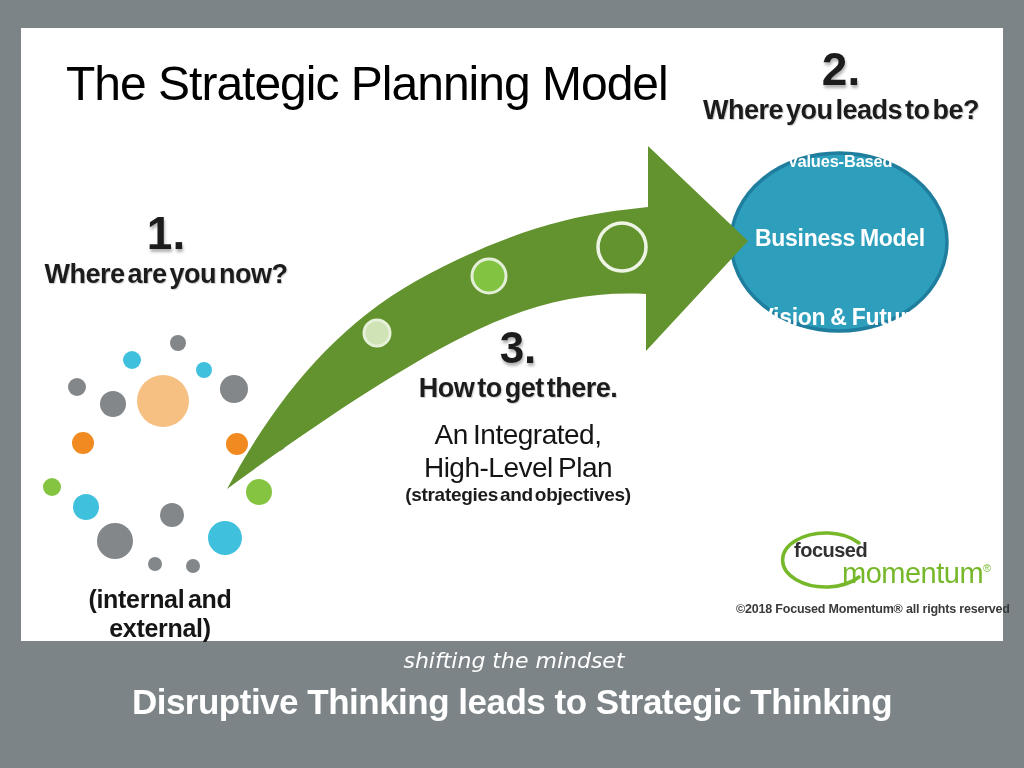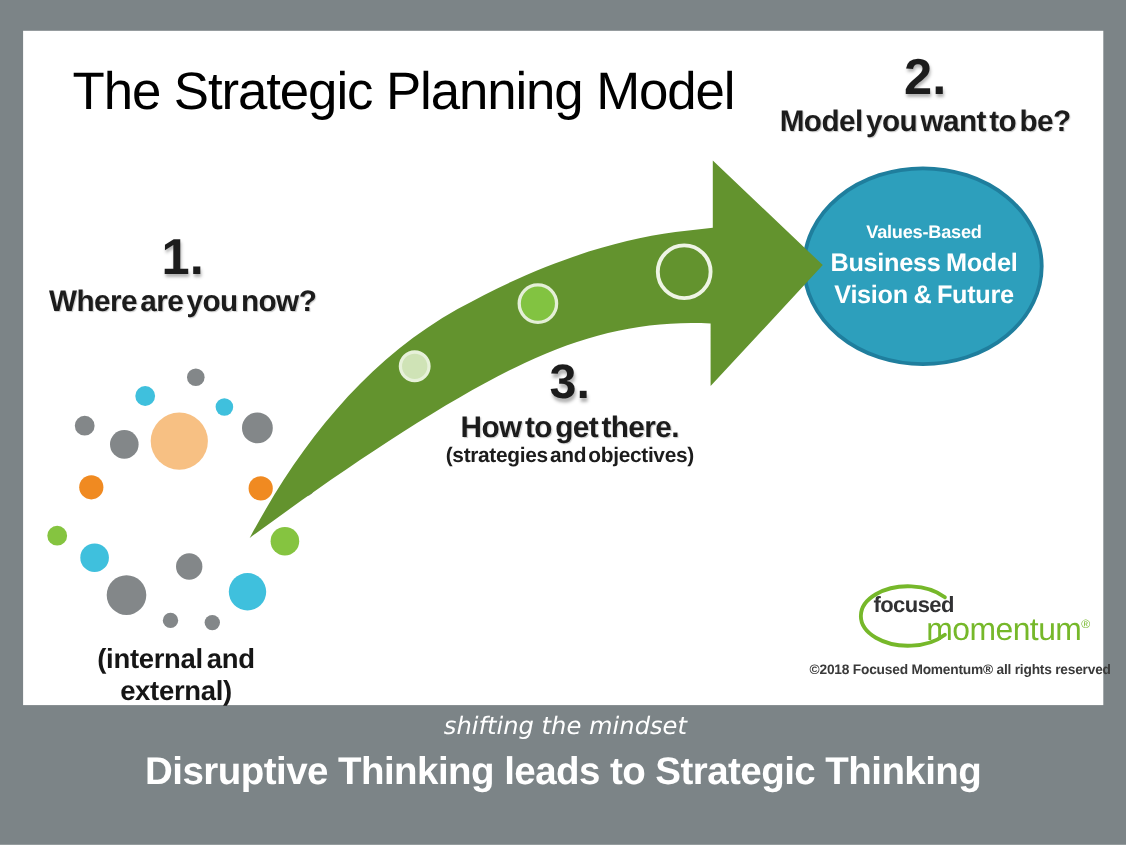--- a/index.html
+++ b/index.html
@@ -11,21 +11,21 @@
   .page-title{left:66px;top:56px;font-size:48px;font-weight:400;color:#000000;letter-spacing:-1px;white-space:nowrap;}
   .step{text-align:center;color:#1c1c1c;}
   .step .num{font-size:46px;font-weight:bold;line-height:1;text-shadow:1px 3px 3px rgba(0,0,0,.3);}
   .step .q{font-size:27px;font-weight:bold;margin-top:3px;letter-spacing:-0.5px;word-spacing:-4px;text-shadow:1px 1px 1px rgba(0,0,0,.2);white-space:nowrap;}
   .step1{left:40px;top:210px;width:252px;}
   .step2{left:696px;top:46px;width:290px;}
   .step3{left:380px;top:326px;width:276px;}
   .step3 .num{font-size:44px;}
   .step3 .plan{margin-top:14px;font-size:28px;font-weight:400;line-height:1.18;letter-spacing:-0.5px;word-spacing:-2px;color:#141414;}
   .step3 .note{font-size:19px;font-weight:bold;word-spacing:-3px;letter-spacing:-0.3px;}
-  .vision-text{left:732px;top:152px;width:216px;height:180px;display:flex;flex-direction:column;align-items:center;justify-content:center;color:#ffffff;text-align:center;}
+  .vision-text{left:732px;top:152px;width:216px;height:180px;display:flex;flex-direction:column;align-items:center;justify-content:space-between;color:#ffffff;text-align:center;}
   .vision-text .small{font-size:16.5px;font-weight:bold;letter-spacing:-0.2px;margin-bottom:3px;}
   .vision-text .big{font-size:23px;font-weight:bold;line-height:1.25;letter-spacing:-0.3px;word-spacing:-1px;}
   .assessment{left:57px;top:436px;width:210px;text-align:center;font-size:22.5px;line-height:30px;color:#2b2b2b;letter-spacing:-0.3px;}
   .internal{left:48px;top:585px;width:224px;text-align:center;font-size:25px;font-weight:bold;color:#161616;word-spacing:-3px;letter-spacing:-0.3px;}
   .logo{left:745px;top:528px;width:254px;height:78px;}
   .logo .word1{position:absolute;left:49px;top:11px;font-size:20px;font-weight:bold;color:#313133;letter-spacing:-0.5px;}
   .logo .word2{position:absolute;left:97px;top:29px;font-size:29px;color:#76b82a;letter-spacing:-0.5px;}
   .logo .reg{font-size:11px;vertical-align:super;}
   .logo svg{position:absolute;left:0;top:0;}
   .copyright{left:736px;top:602px;width:256px;text-align:center;font-size:12.5px;font-weight:bold;color:#3a3a3a;letter-spacing:-0.2px;white-space:nowrap;}
@@ -72,32 +72,36 @@
 
   <div class="txt page-title">The Strategic Planning Model</div>
 
   <div class="txt step step1">
     <div class="num">1.</div>
     <div class="q">Where are you now?</div>
   </div>
 
   <div class="txt step step2">
     <div class="num">2.</div>
-    <div class="q">Model you want to be?</div>
+    <div class="q">Where you leads to be?</div>
   </div>
 
   <div class="txt vision-text">
     <div class="small">Values-Based</div>
     <div class="big">Business Model</div>
     <div class="big">Vision &amp; Future</div>
   </div>
 
   <div class="txt step step3">
     <div class="num">3.</div>
     <div class="q">How to get there.</div>
+    <div class="plan">
+      <div>An Integrated,</div>
+      <div>High-Level Plan</div>
+    </div>
     <div class="note">(strategies and objectives)</div>
   </div>
 
 
   <div class="txt internal">(internal and external)</div>
 
   <div class="txt logo">
     <svg width="254" height="78">
       <path d="M 114,15 A 43,27 0 1 0 114,49" fill="none" stroke="#76b82a" stroke-width="3.5" stroke-linecap="round"></path>
     </svg>

